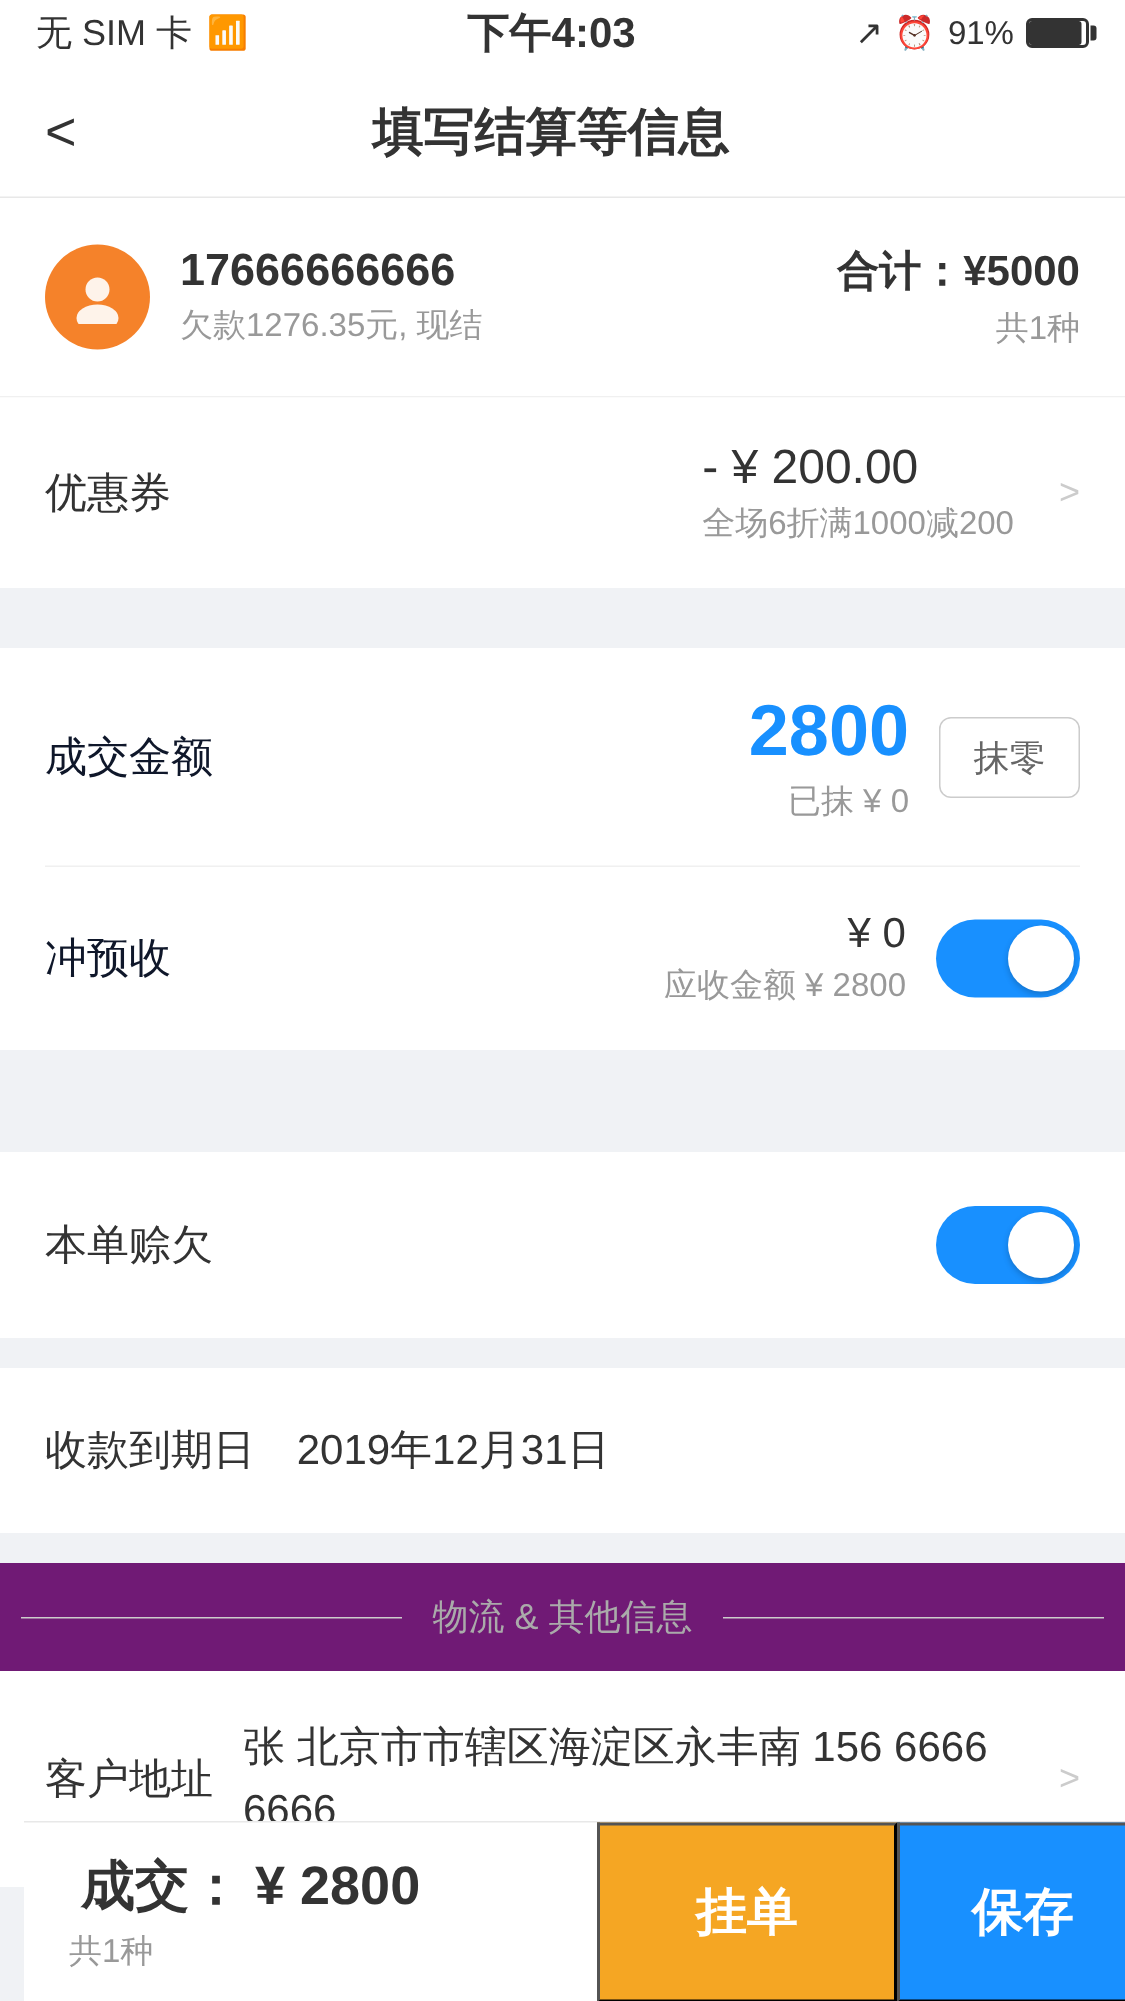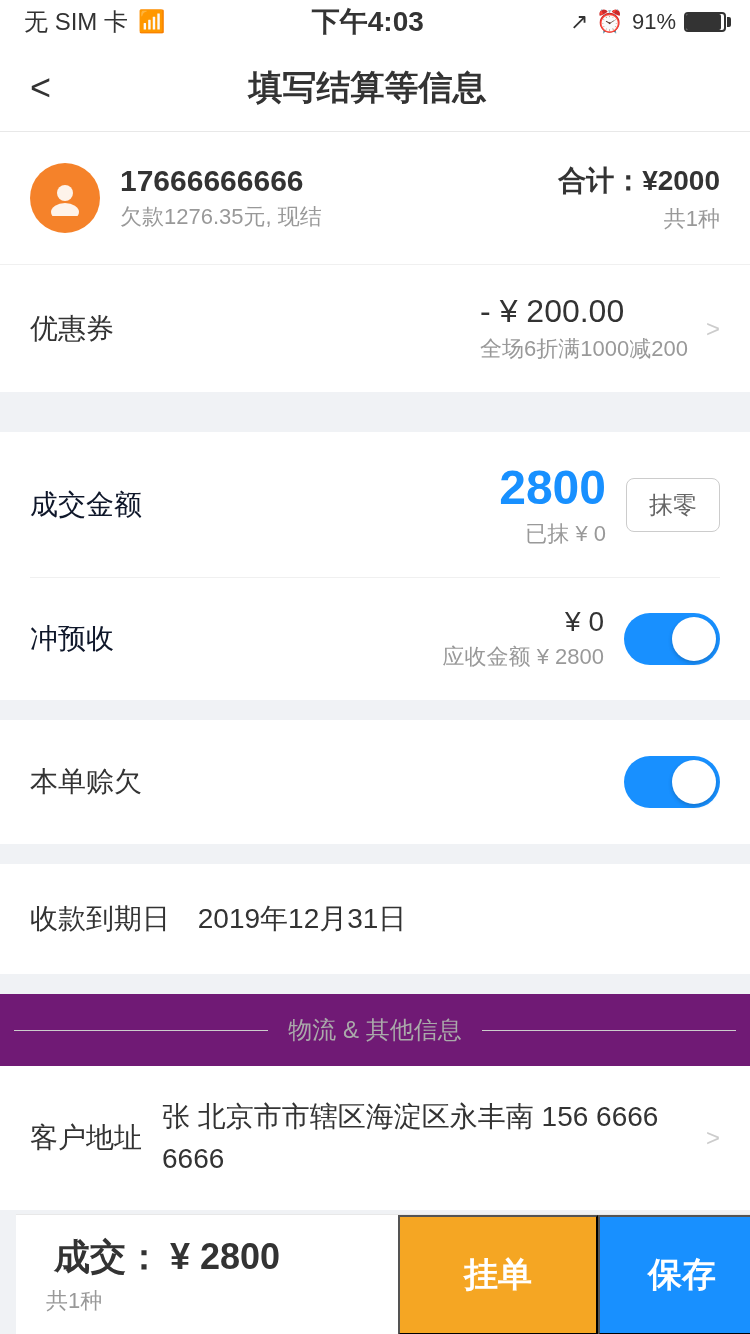--- a/index.html
+++ b/index.html
@@ -95,21 +95,21 @@
     
     .coupon-row {
       background: #fff;
       padding: 28px 30px;
       display: flex;
       align-items: center;
       justify-content: space-between;
       border-bottom: none;
     }
     .coupon-label { font-size: 28px; color: #333; }
-    .coupon-right { display: flex; align-items: center; gap: 10px; }
+    .coupon-right { display: flex; align-items: center; gap: 22px; }
     .coupon-discount { font-size: 32px; color: #333; font-weight: 500; }
     .coupon-detail { font-size: 22px; color: #999; margin-top: 4px; text-align: right; }
     .chevron-right { font-size: 24px; color: #ccc; margin-left: 8px; }
 
     
     .section-divider { height: 20px; background: #f0f2f5; }
 
     
     .amount-section {
       background: #fff;
@@ -163,20 +163,21 @@
     .debt-section {
       background: #fff;
       padding: 0 30px;
       margin-bottom: 20px;
     }
     .debt-row {
       display: flex;
       align-items: center;
       justify-content: space-between;
       padding: 36px 0;
+      margin-top: 48px;
     }
     .debt-label { font-size: 28px; color: #333; }
 
     
     .due-date-section {
       background: #fff;
       padding: 36px 30px;
       margin-bottom: 20px;
     }
     .due-date-label { font-size: 28px; color: #333; }
@@ -283,21 +284,21 @@
             <circle cx="18" cy="13" r="8" fill="white" opacity="0.9"></circle>
             <ellipse cx="18" cy="32" rx="14" ry="9" fill="white" opacity="0.9"></ellipse>
           </svg>
         </div>
         <div class="customer-info">
           <div class="phone">17666666666</div>
           <div class="note">欠款1276.35元, 现结</div>
         </div>
       </div>
       <div class="customer-right">
-        <div class="total-amount">合计：¥2000</div>
+        <div class="total-amount">合计：¥5000</div>
         <div class="total-count">共1种</div>
       </div>
     </div>
 
     <div class="coupon-row">
       <span class="coupon-label">优惠券</span>
       <div class="coupon-right">
         <div>
           <div class="coupon-discount">- ¥ 200.00</div>
           <div class="coupon-detail">全场6折满1000减200</div>

